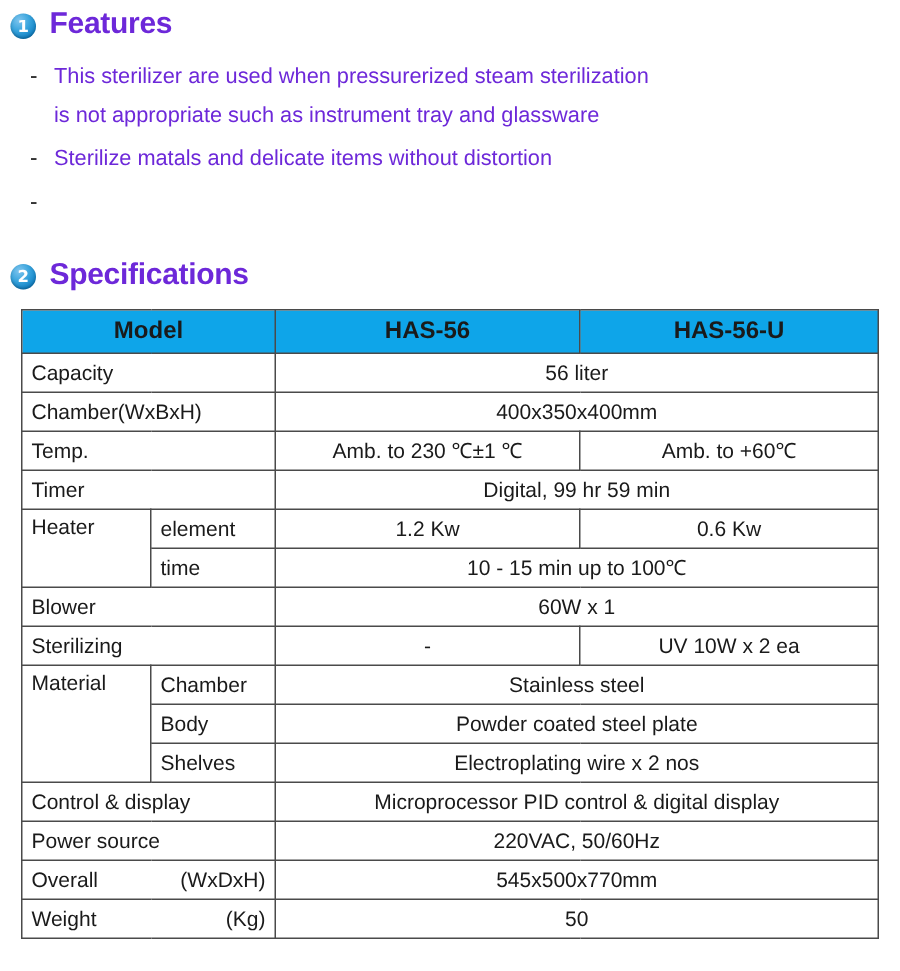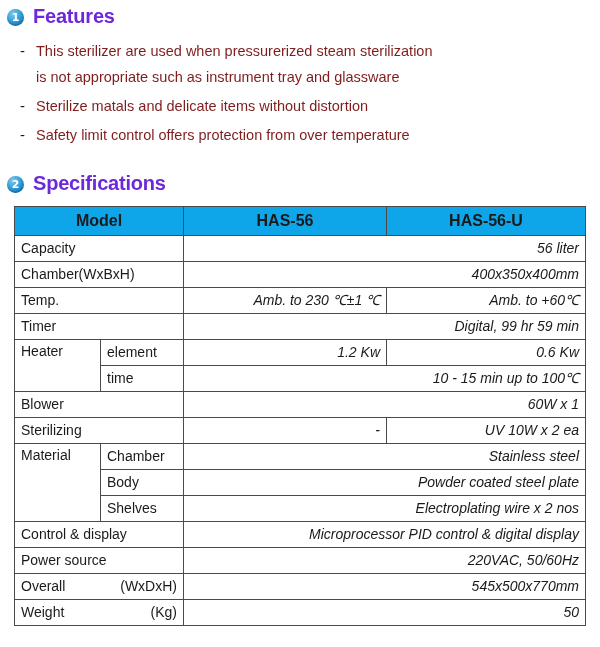--- a/index.html
+++ b/index.html
@@ -69,21 +69,21 @@
     color: #1a1a1a;
     font-size: 15px;
     line-height: 26px;
     text-align: left;
     padding-left: 2px;
     box-sizing: border-box;
   }
   .feature-text {
     font-size: 14.5px;
     line-height: 26px;
-    color: #7f1d1d;
+    color: #6d28d9;
     white-space: pre-line;
   }
 
   
   #spec-table {
     position: absolute;
     left: 14px;
     top: 206px;
     width: 571px;
     border-collapse: collapse;
@@ -101,21 +101,21 @@
   }
   #spec-table tr.header-row td {
     background: #0ea5e9;
     font-weight: bold;
     text-align: center;
     font-size: 16px;
     height: 29px;
   }
   td.label-cell  { text-align: left; padding-left: 9px; border-radius: 13px; }
   td.sub-label   { text-align: left; padding-left: 9px; }
-  td.value-cell  { text-align: right; font-style: italic; }
+  td.value-cell  { text-align: center; }
   td.label-spread {
     text-align: left;
     padding-left: 9px;
     padding-right: 9px;
     margin-left: 28px;
   }
   .spread-inner {
     display: flex;
     justify-content: space-between;
     width: 100%;
@@ -139,21 +139,20 @@
     <span class="bullet-dash">-</span>
     <span class="feature-text">This  sterilizer are used when pressurerized steam sterilization
 is not appropriate such as instrument tray and glassware</span>
   </div>
   <div class="feature-item">
     <span class="bullet-dash">-</span>
     <span class="feature-text">Sterilize matals and delicate items without distortion</span>
   </div>
   <div class="feature-item">
     <span class="bullet-dash">-</span>
-    <span class="feature-text">Safety limit control offers protection from over temperature</span>
   </div>
 </div>
 
 <div class="section-head" id="specs-head">
   <div class="num-badge">2</div>
   <div class="section-title">Specifications</div>
 </div>
 
 <table id="spec-table">
   <colgroup>

